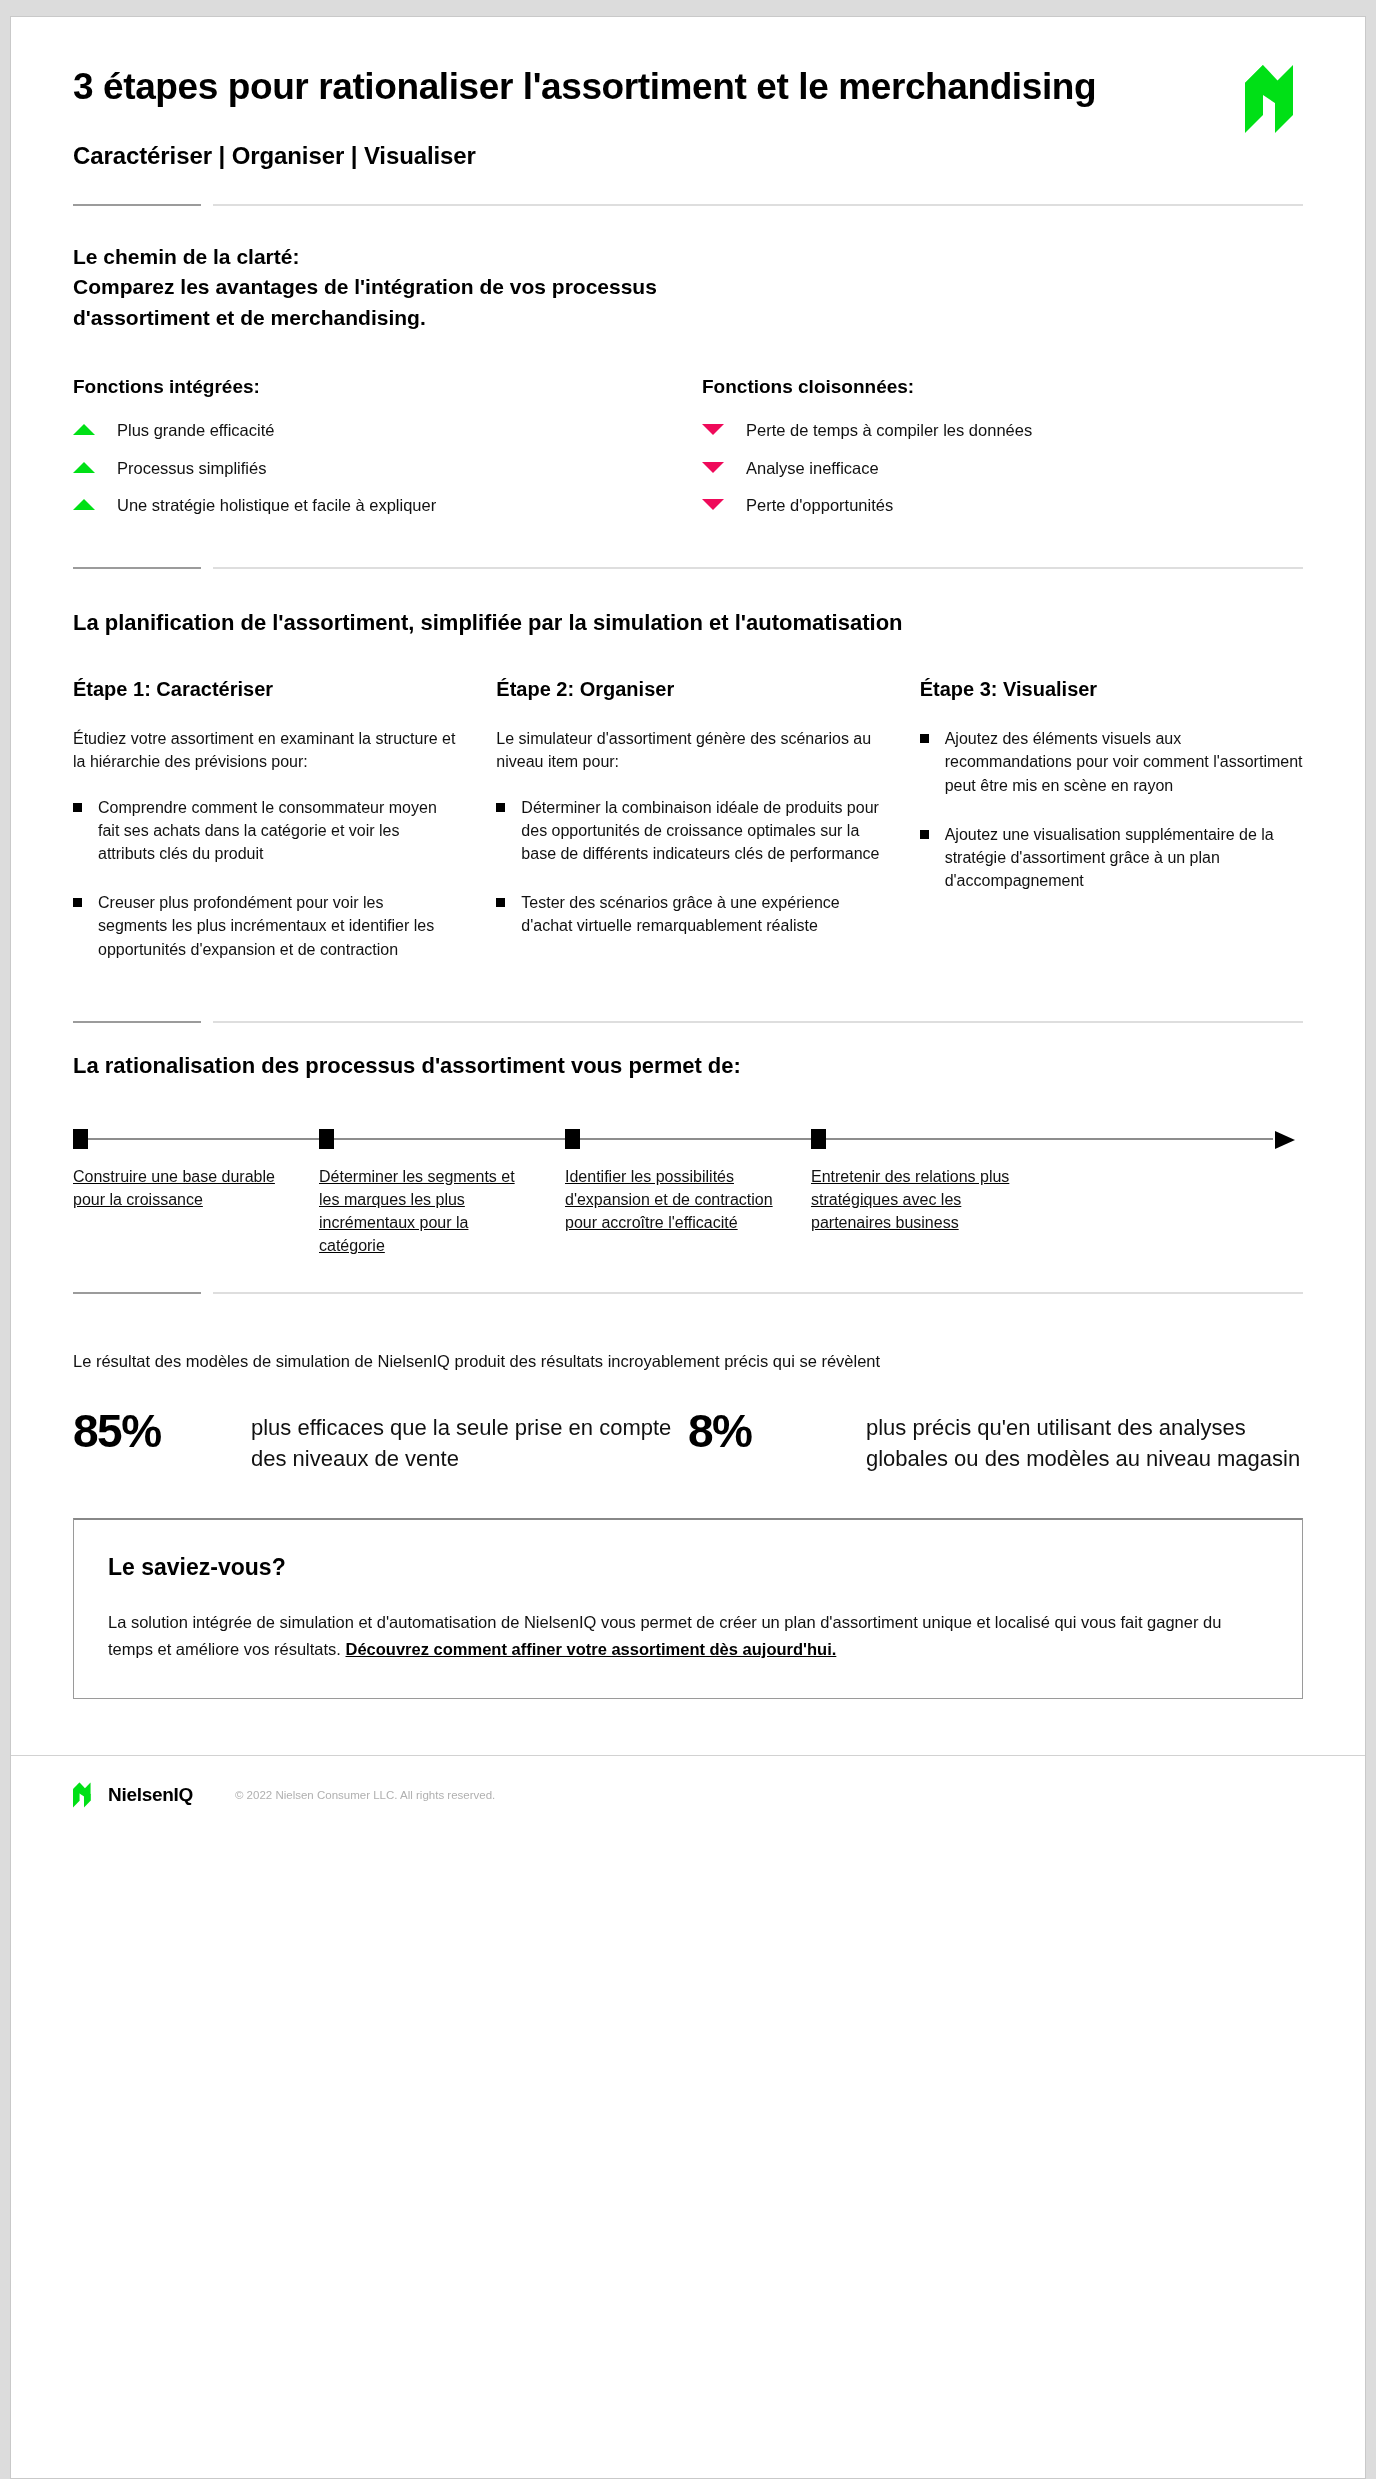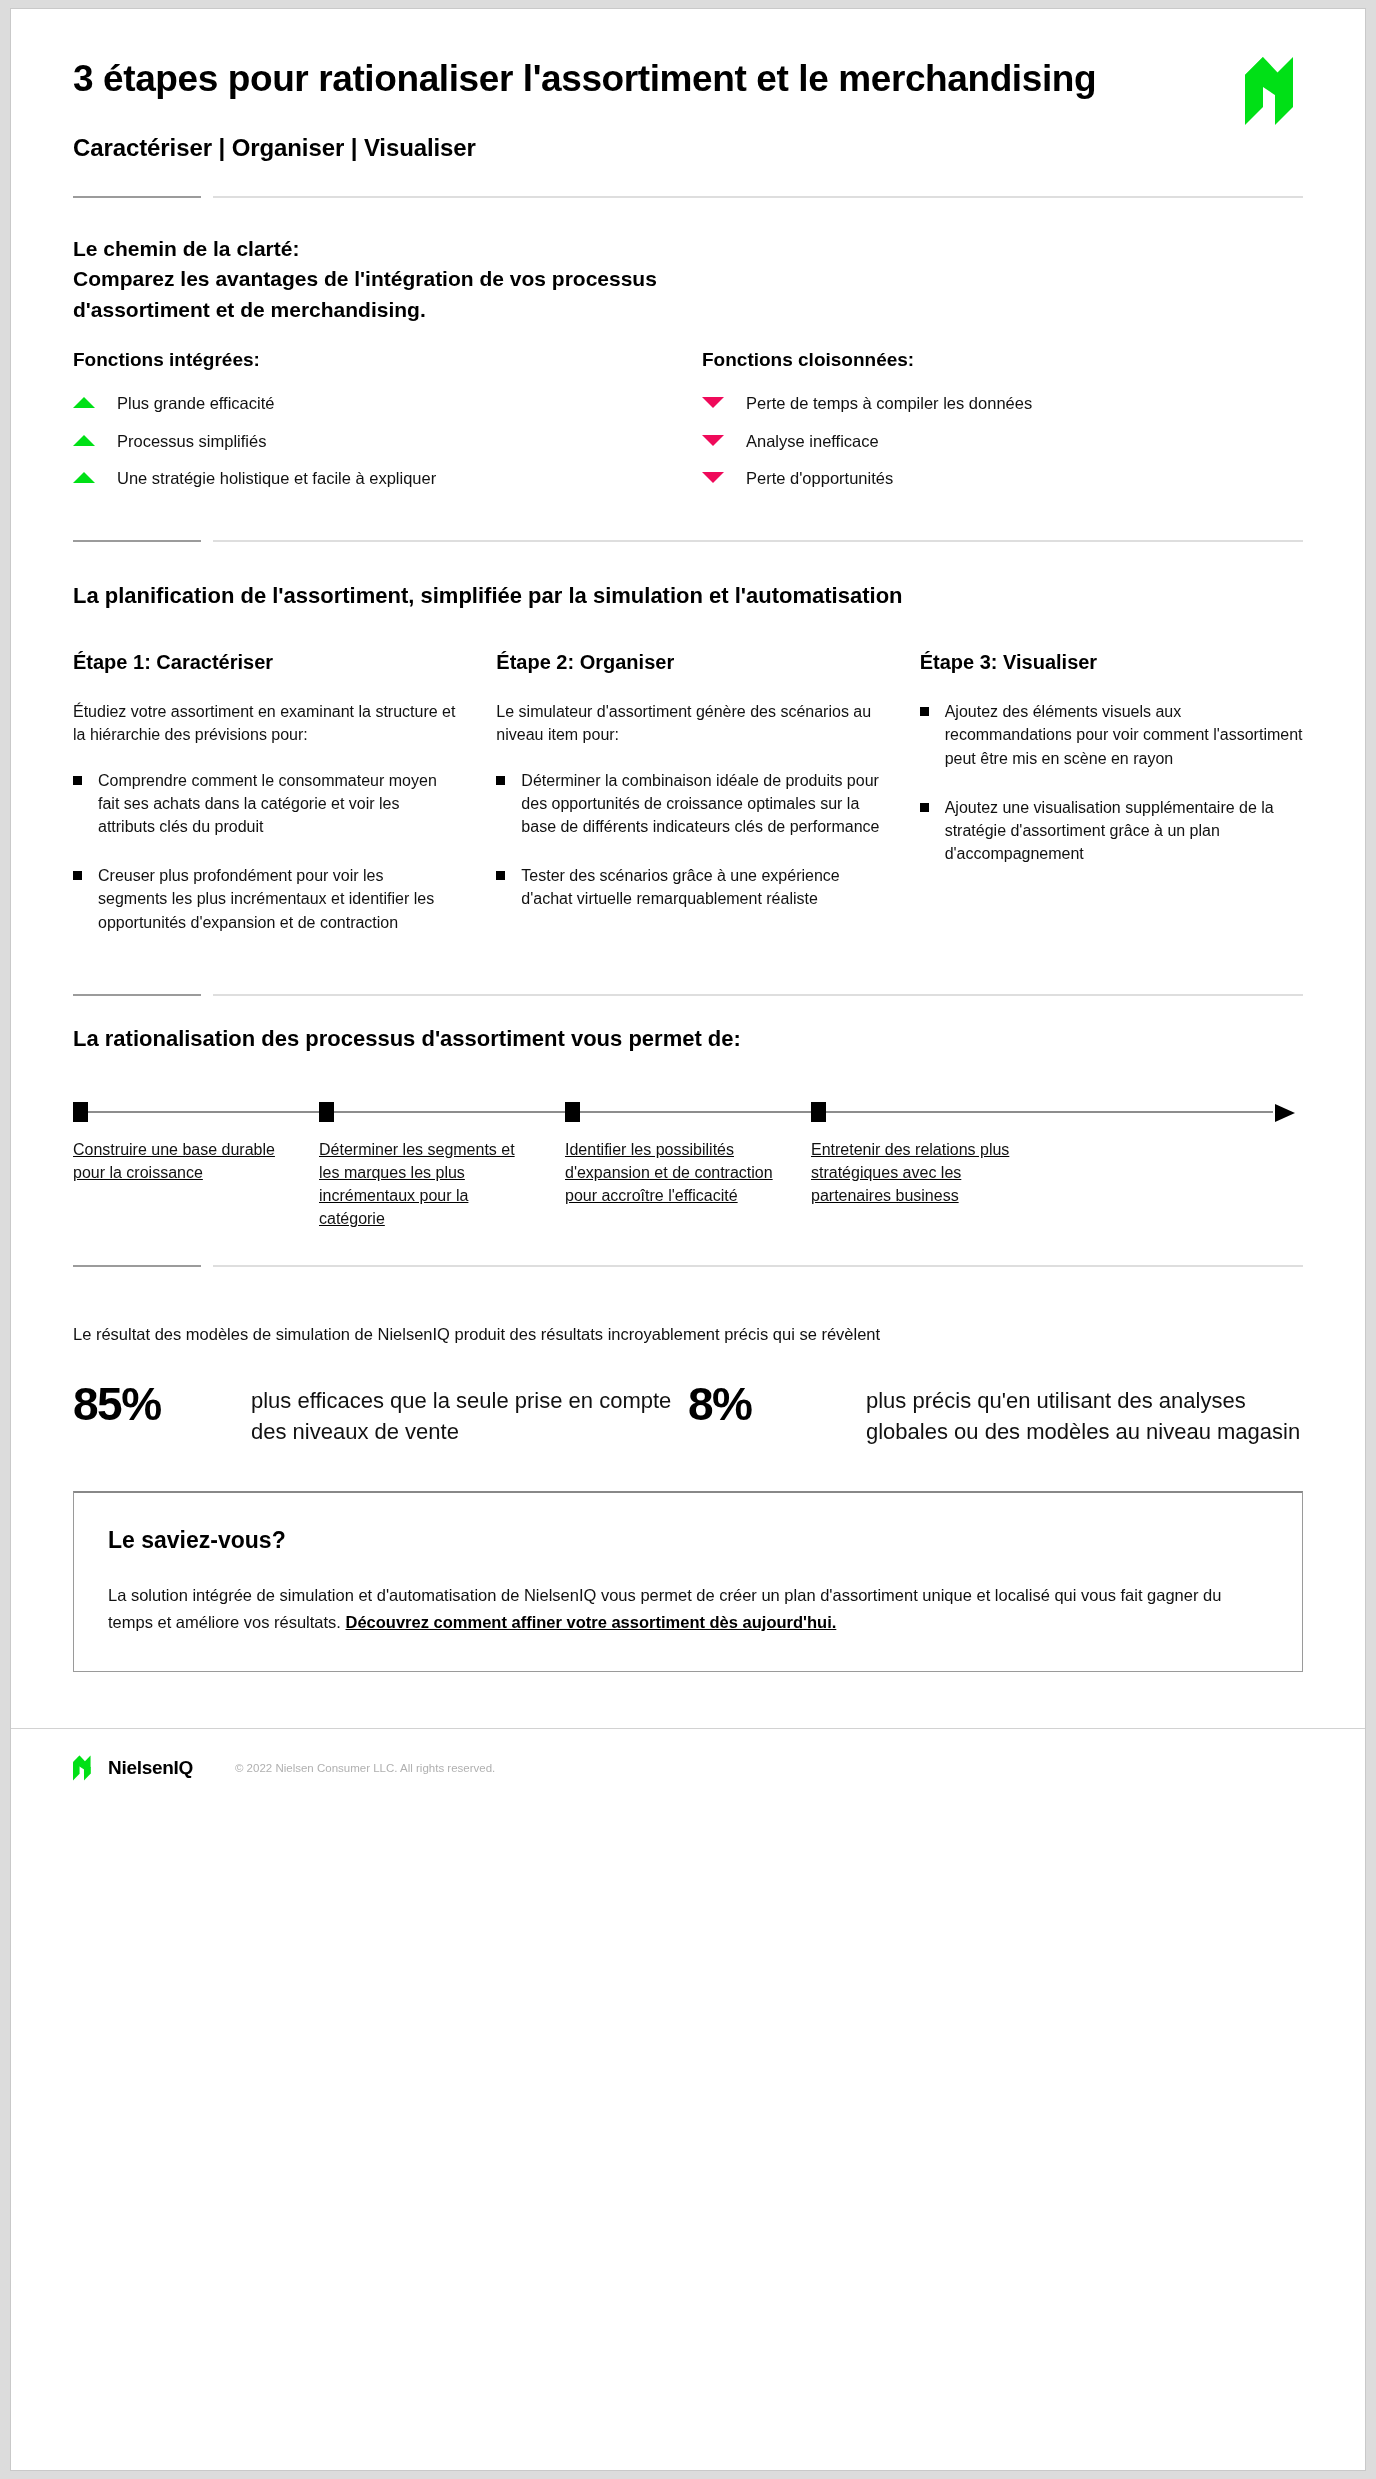--- a/index.html
+++ b/index.html
@@ -7,21 +7,21 @@
   html, body {
     width: 1376px;
     height: 2479px;
     background: #dcdcdc;
     font-family: "Liberation Sans", sans-serif;
   }
 
   .page {
     position: absolute;
     left: 10px;
-    top: 8px;
+    top: 16px;
     width: 1356px;
     height: 2463px;
     background: #ffffff;
     border: 1px solid #c9c9c9;
     overflow: hidden;
   }
 
   .inner {
     padding: 0 62px;
   }
@@ -76,21 +76,21 @@
   .sec1 { padding-top: 36px; }
   .sec1 .lead {
     font-size: 21px;
     font-weight: 700;
     line-height: 1.45;
     color: #000;
     max-width: 700px;
   }
   .two-col {
     display: flex;
-    margin-top: 24px;
+    margin-top: 43px;
   }
   .col-half { width: 50%; }
   .col-half.right { padding-left: 14px; }
   .col-head {
     font-size: 19px;
     font-weight: 700;
     color: #000;
     margin-bottom: 22px;
   }
   .arrow-list { list-style: none; }

